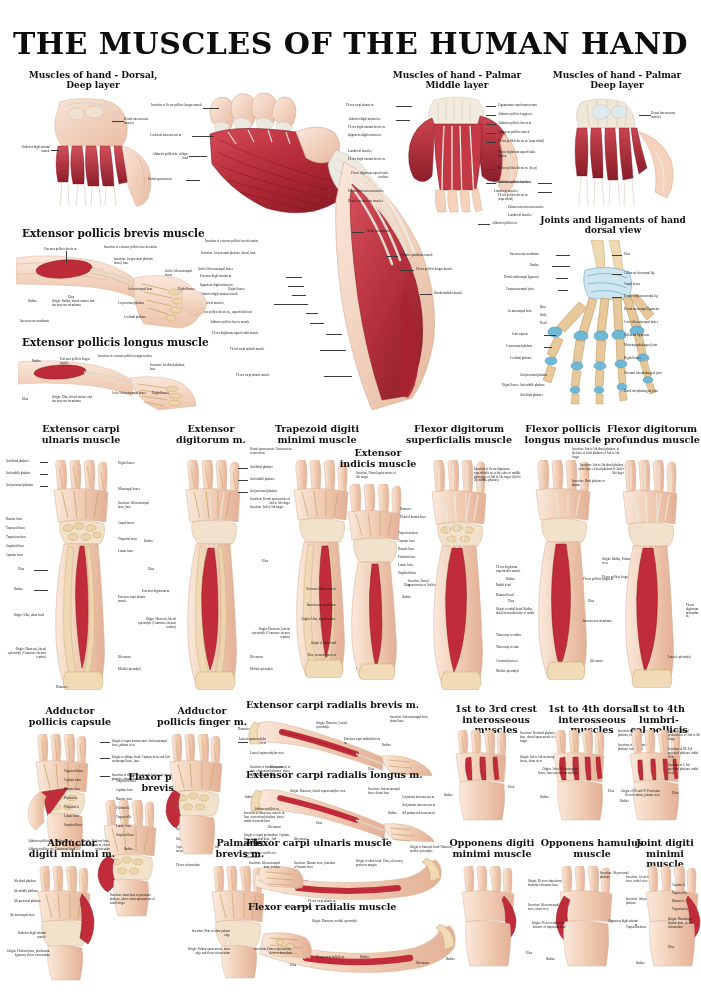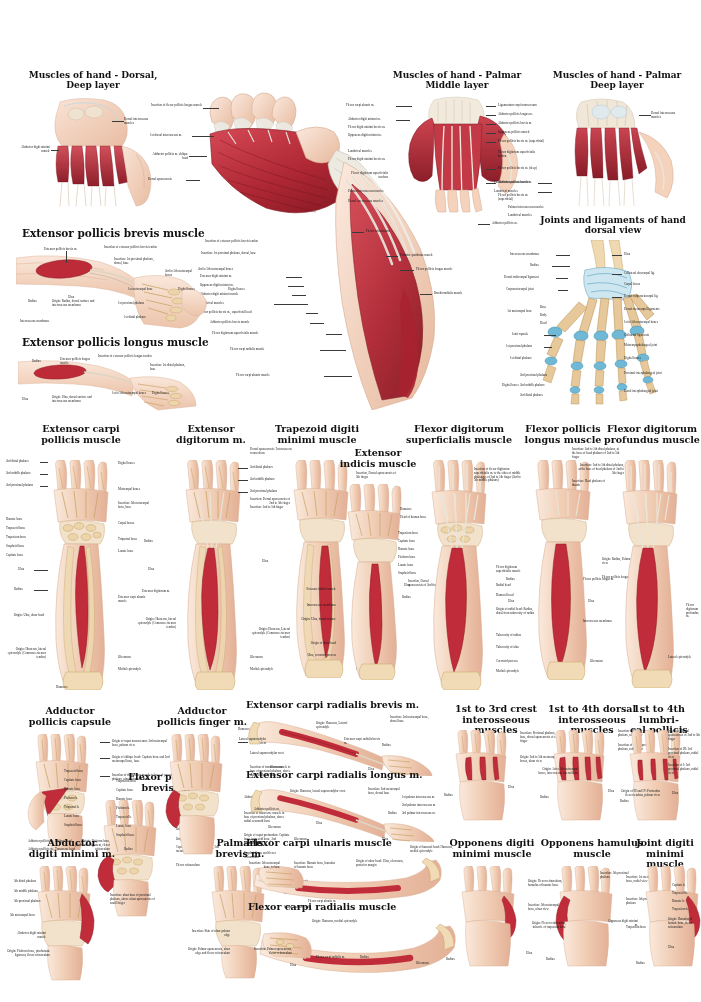--- a/index.html
+++ b/index.html
@@ -91,20 +91,21 @@
     --lig: #8fc6dd;
     --lig-dk: #4f9dbd;
     --cart: #cfe6ef;
   }
 </style>
 </head>
 <body>
 
 <div id="poster">
 
+  <div class="poster-title">THE MUSCLES OF THE HUMAN HAND</div>
 
   <div class="panel" style="left:18px; top:70px; width:150px;">
     <div class="panel-title t11">
       <span>Muscles of hand - Dorsal,</span><br>
       <span>Deep layer</span>
     </div>
     <div class="illus" style="width:150px;height:115px;margin-top:4px;">
       <svg viewBox="0 0 150 115" preserveAspectRatio="none">
         <defs>
           <linearGradient id="sk1" x1="0" y1="0" x2="1" y2="1">
@@ -599,21 +600,21 @@
   <div class="lbl w" style="left:624px;top:321px;width:42px;">1st to 5th metacarpal bones</div>
   <div class="lbl" style="left:624px;top:334px;">Collateral ligaments</div>
   <div class="lbl w" style="left:624px;top:344px;width:40px;">Metacarpophalangeal joint</div>
   <div class="lbl" style="left:624px;top:357px;">Digital bones</div>
   <div class="lbl w" style="left:624px;top:372px;width:40px;">Proximal interphalangeal joint</div>
   <div class="lbl w" style="left:624px;top:390px;width:40px;">Distal interphalangeal joint</div>
 
   <div class="panel" style="left:26px; top:424px; width:110px;">
     <div class="panel-title t12">
       <span>Extensor carpi</span><br>
-      <span>pollicis muscle</span>
+      <span>ulnaris muscle</span>
     </div>
   </div>
   <div class="illus" style="position:absolute;left:46px;top:460px;width:70px;height:230px;">
     <svg viewBox="0 0 70 230" preserveAspectRatio="none">
       <defs>
         <linearGradient id="armG" x1="0" y1="0" x2="1" y2="0">
           <stop offset="0" stop-color="#fae9dc"></stop>
             <stop offset="0.5" stop-color="#f0cdb4"></stop>
             <stop offset="1" stop-color="#e3b096"></stop>
         </linearGradient>

